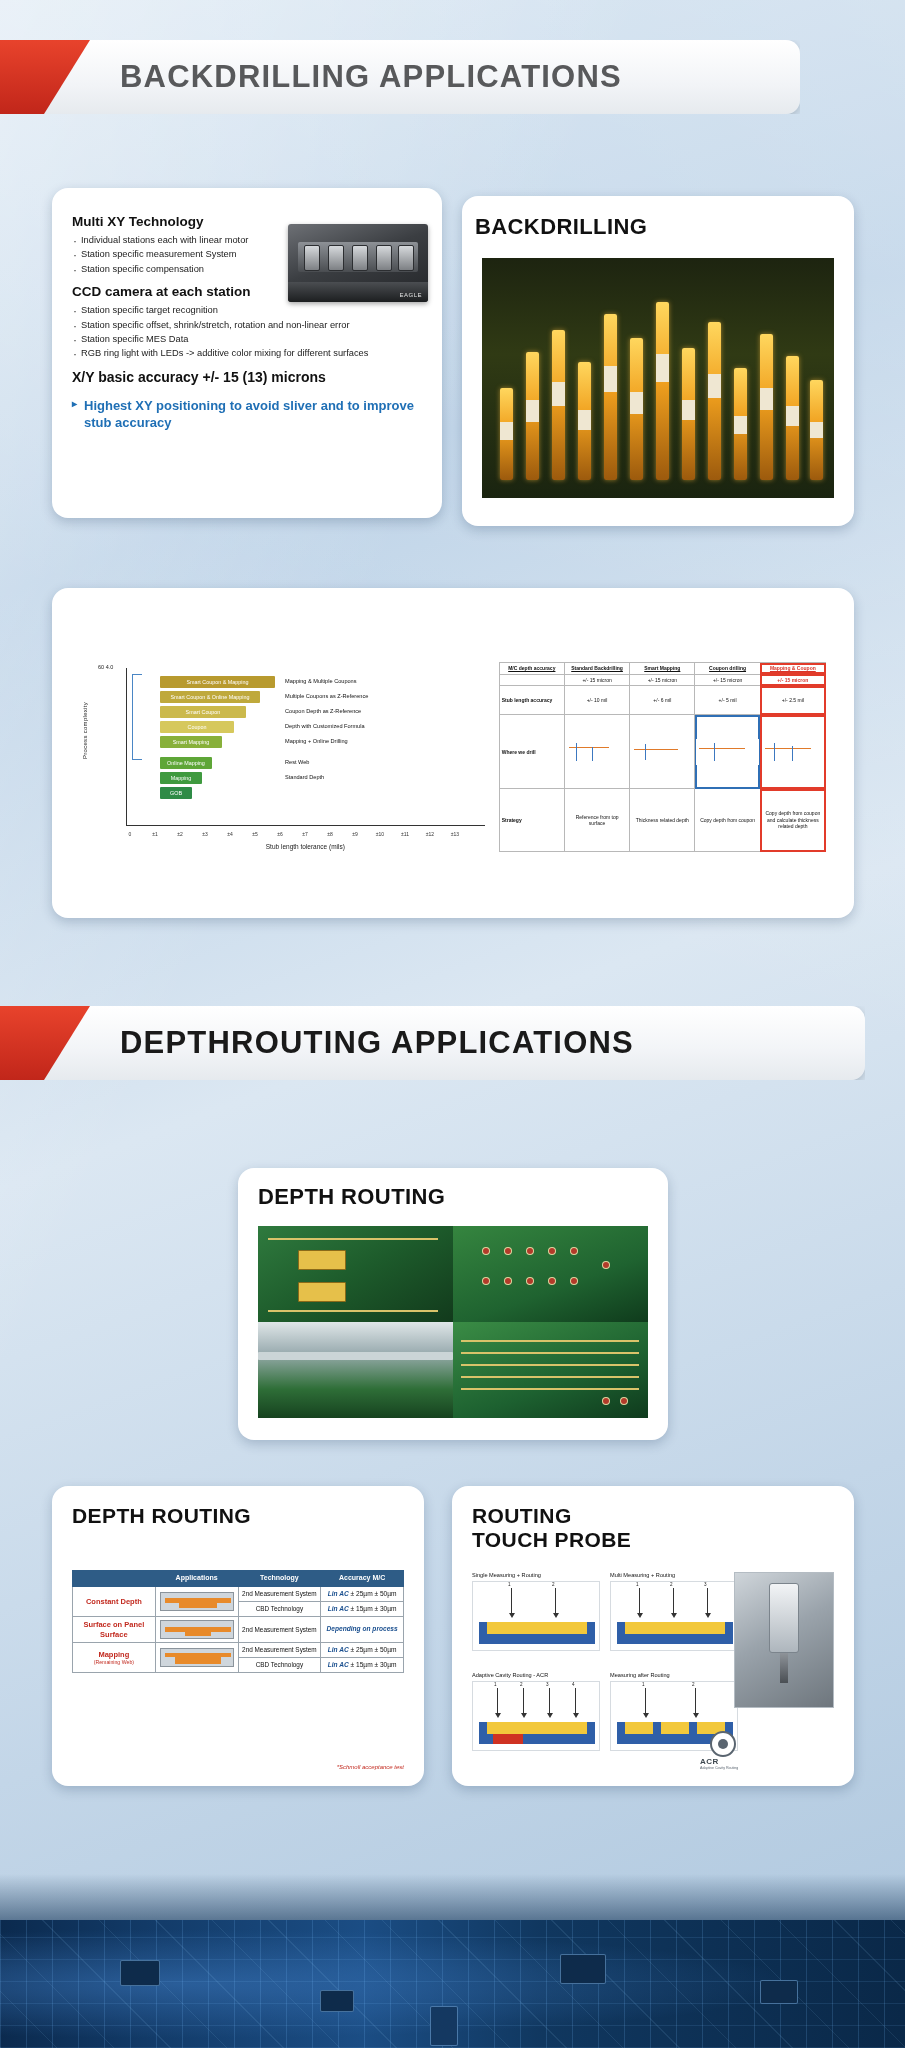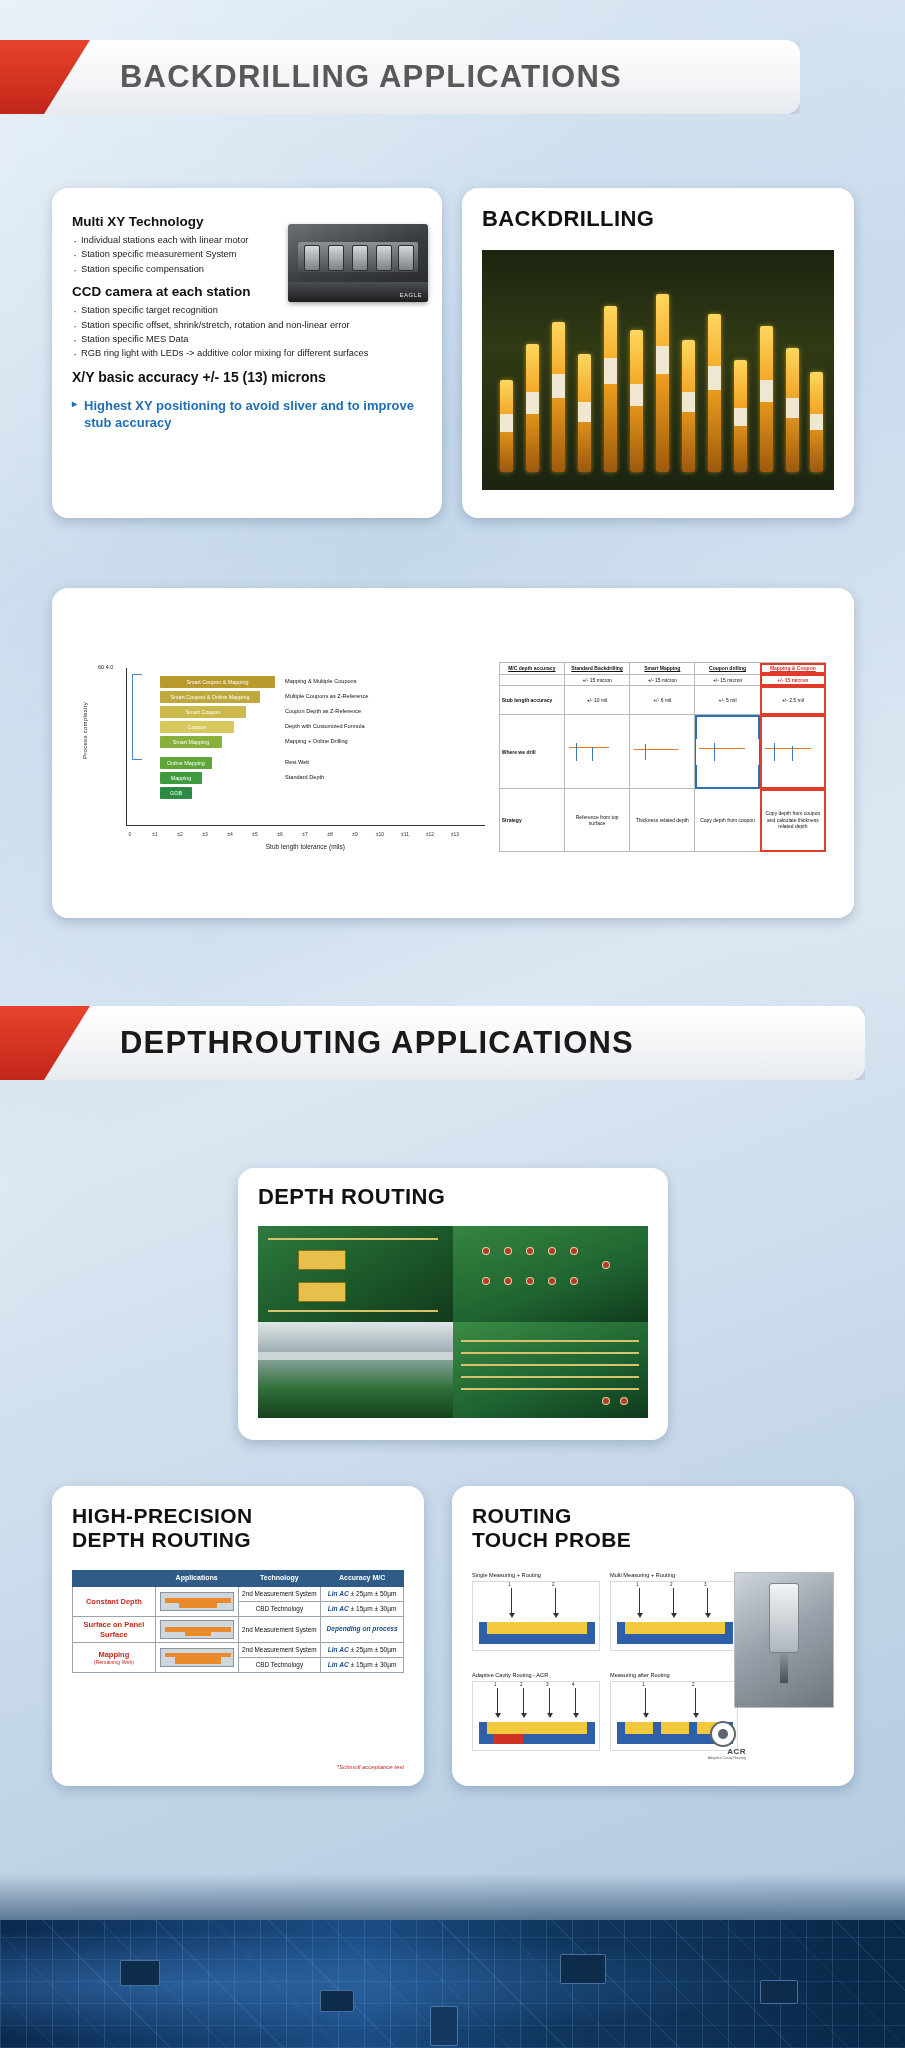--- a/index.html
+++ b/index.html
@@ -118,21 +118,21 @@
   }
   .machine .base {
     position: absolute; left: 0; bottom: 0; width: 140px; height: 20px;
     background: linear-gradient(180deg, #4b4e52, #1c1e20);
   }
   .machine .lbl {
     position: absolute; right: 6px; bottom: 4px; font-size: 6px; color: #e0e0e0; letter-spacing: .5px;
   }
 
   
-  #card-backdrill { left: 462px; top: 188px; width: 392px; height: 330px; padding: 18px 20px; }
+  #card-backdrill { left: 462px; top: 196px; width: 392px; height: 330px; padding: 18px 13px; }
   .photo-bd {
     position: absolute; left: 20px; top: 62px; width: 352px; height: 240px;
     background: linear-gradient(180deg, #1d2410 0%, #303a14 40%, #1a2410 100%);
     overflow: hidden;
   }
   .via {
     position: absolute; bottom: 18px; width: 13px;
     background: linear-gradient(180deg, #ffd75e 0%, #f0a01e 45%, #9c5a0d 100%);
     border-radius: 2px;
     box-shadow: 0 0 5px rgba(255,190,60,0.55);
@@ -279,21 +279,21 @@
   .probe-photo .spindle {
     position: absolute; left: 34px; top: 10px; width: 30px; height: 70px;
     background: linear-gradient(180deg, #f2f4f6, #aeb6bd); border-radius: 3px;
     border: 1px solid #7b848c;
   }
   .probe-photo .tip {
     position: absolute; left: 45px; top: 80px; width: 8px; height: 30px;
     background: linear-gradient(180deg, #8e9399, #4a4f54);
   }
   .acr-logo {
-    position: absolute; right: 108px; bottom: 26px; width: 46px; text-align: right;
+    position: absolute; right: 108px; bottom: 16px; width: 46px; text-align: left;
   }
   .acr-logo .circ {
     width: 26px; height: 26px; border-radius: 50%; border: 2px solid #5a6570; margin: 0 auto;
     position: relative; background: #fff;
   }
   .acr-logo .circ::after {
     content: ""; position: absolute; left: 6px; top: 6px; width: 10px; height: 10px;
     border-radius: 50%; background: #5a6570;
   }
   .acr-logo .t1 { font-size: 8px; font-weight: bold; color: #3e4850; letter-spacing: .5px; }
@@ -538,21 +538,20 @@
       <div class="gold-line" style="left:8px;top:42px;width:178px;"></div>
       <div class="gold-line" style="left:8px;top:54px;width:178px;"></div>
       <div class="gold-line" style="left:8px;top:66px;width:178px;"></div>
       <div class="hole" style="left:150px;top:76px;"></div>
       <div class="hole" style="left:168px;top:76px;"></div>
     </div>
   </div>
 </div>
 
 <div class="card" id="card-hpdr">
-  <div class="card-title">HIGH-PRECISION</div>
   <div class="card-title">DEPTH ROUTING</div>
 
   <table class="hptable">
     <thead>
       <tr>
         <th></th>
         <th>Applications</th>
         <th>Technology</th>
         <th>Accuracy M/C</th>
       </tr>

